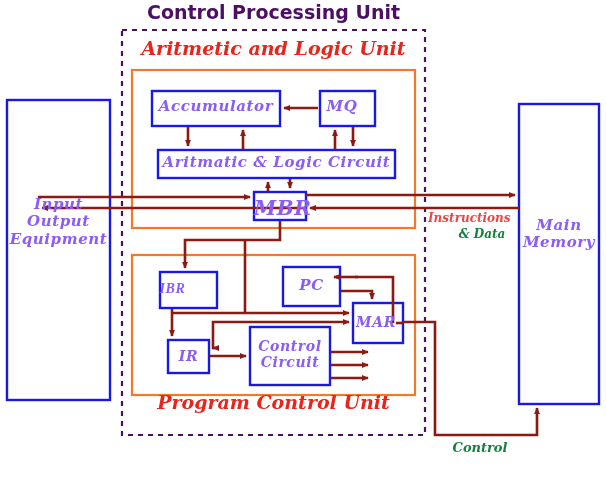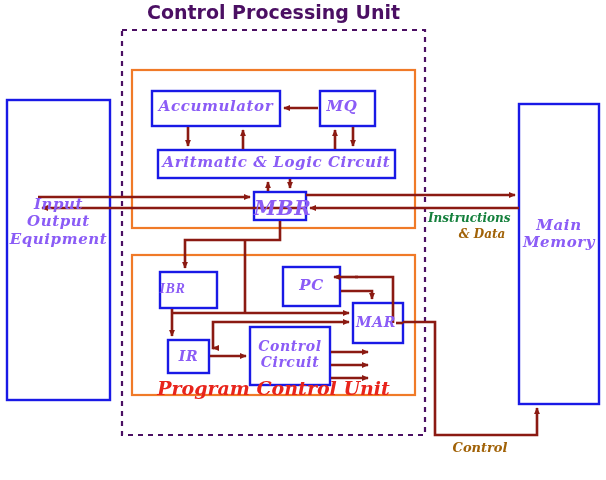--- a/index.html
+++ b/index.html
@@ -22,22 +22,22 @@
     color:#e8241b;
     font-family:"DejaVu Serif",serif;
     font-style:italic;
     font-weight:700;
   }
   .titletext{
     color:#4b0f63;
     font-family:"DejaVu Sans",sans-serif;
     font-weight:700;
   }
-  .annot-red{color:#15803d;font-family:"DejaVu Serif",serif;font-style:italic;font-weight:700;}
-  .annot-purple{color:#a16207;font-family:"DejaVu Serif",serif;font-style:italic;font-weight:700;}
+  .annot-red{color:#ef4444;font-family:"DejaVu Serif",serif;font-style:italic;font-weight:700;}
+  .annot-purple{color:#15803d;font-family:"DejaVu Serif",serif;font-style:italic;font-weight:700;}
 </style>
 </head>
 <body>
 
 <div id="stage">
 
   <svg id="canvas" viewBox="0 0 606 480">
     <defs>
       <marker id="ah" markerWidth="7" markerHeight="7" refX="6.2" refY="3" orient="auto" markerUnits="userSpaceOnUse">
         <path d="M0,0 L7,3 L0,6 z" fill="#8b1a12"></path>
@@ -139,22 +139,23 @@
       <path d="M331,352 L368,352" marker-end="url(#ah)"></path>
       <path d="M331,365 L368,365" marker-end="url(#ah)"></path>
       <path d="M331,378 L368,378" marker-end="url(#ah)"></path>
 
       <path d="M403,322 L435,322 L435,435 L537,435 L537,408" marker-end="url(#ah)"></path>
     </g>
   </svg>
 
   <div class="lbl titletext" style="left:122px;top:2px;width:303px;font-size:19px;">Control Processing Unit</div>
 
+  <div class="lbl grouptext" style="left:132px;top:38px;width:283px;font-size:19px;">Aritmetic and Logic Unit</div>
 
-  <div class="lbl grouptext" style="left:132px;top:378px;width:283px;font-size:19px;">Program Control Unit</div>
+  <div class="lbl grouptext" style="left:132px;top:392px;width:283px;font-size:19px;">Program Control Unit</div>
 
   <div class="lbl boxtext" style="left:7px;top:196px;width:103px;font-size:15px;">Input
 Output
 Equipment</div>
 
   <div class="lbl boxtext" style="left:519px;top:217px;width:80px;font-size:15px;">Main
 Memory</div>
 
   <div class="lbl boxtext" style="left:152px;top:98px;width:128px;font-size:15px;">Accumulator</div>
 

